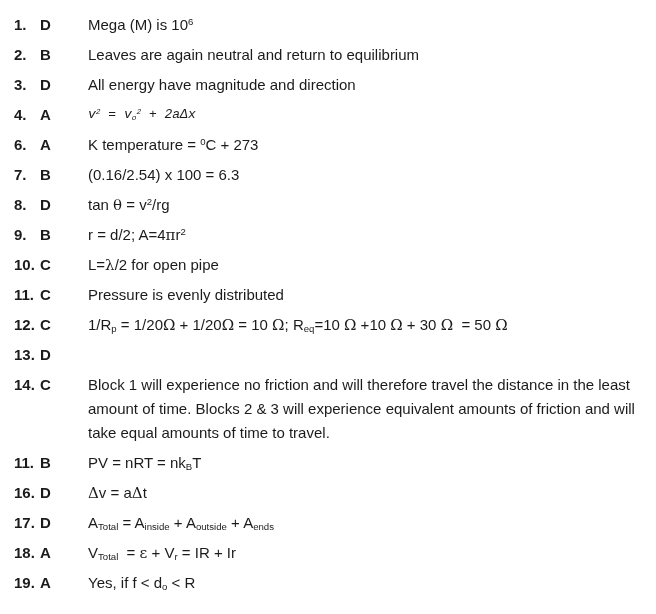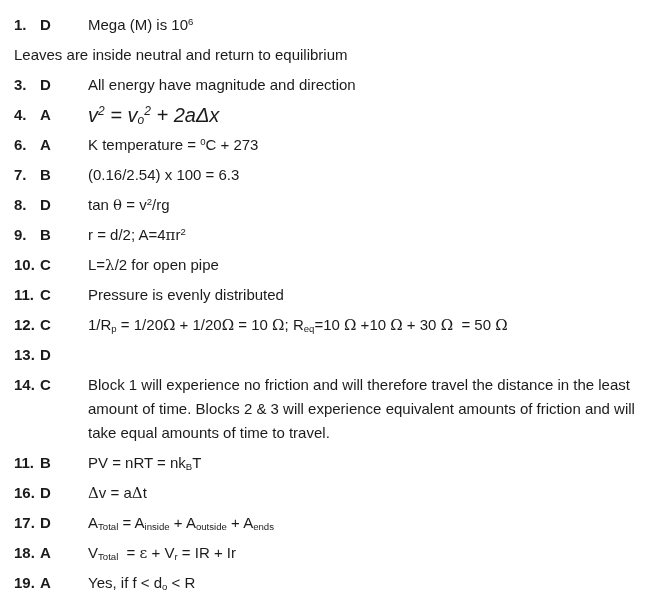--- a/index.html
+++ b/index.html
@@ -49,38 +49,39 @@
     font-size: 0.64em;
   }
   sub { vertical-align: -0.18em; }
   sup { vertical-align: 0.5em; }
   
   .sym {
     font-family: "DejaVu Serif", serif;
   }
   
   .row.math .text {
-    font-family: Liberation Sans, sans-serif;
+    font-family: Liberation Mono, monospace;
     font-style: italic;
-    font-size: 20px;
+    font-size: 13px;
   }
   .row.math .text sup { font-size: 0.6em; vertical-align: 0.55em; }
   .row.math .text sub { font-size: 0.6em; vertical-align: -0.2em; }
 </style>
 </head>
 <body>
 
 <div class="page">
   <div id="answer-list">
       <div class="row">
         <div class="label"><span class="num">1.</span><span class="letter">D</span></div>
         <div class="text"><span>Mega (M) is 10</span><sup>6</sup></div>
       </div>
       <div class="row">
-        <div class="text"><span>Leaves are inside neutral and return to equilibrium</span></div>
+        <div class="label"><span class="num">2.</span><span class="letter">B</span></div>
+        <div class="text"><span>Leaves are again neutral and return to equilibrium</span></div>
       </div>
       <div class="row">
         <div class="label"><span class="num">3.</span><span class="letter">D</span></div>
         <div class="text"><span>All energy have magnitude and direction</span></div>
       </div>
       <div class="row math">
         <div class="label"><span class="num">4.</span><span class="letter">A</span></div>
         <div class="text"><span>v</span><sup>2</sup><span> = </span><span>v</span><sub>o</sub><sup>2</sup><span> + 2aΔx</span></div>
       </div>
       <div class="row">

